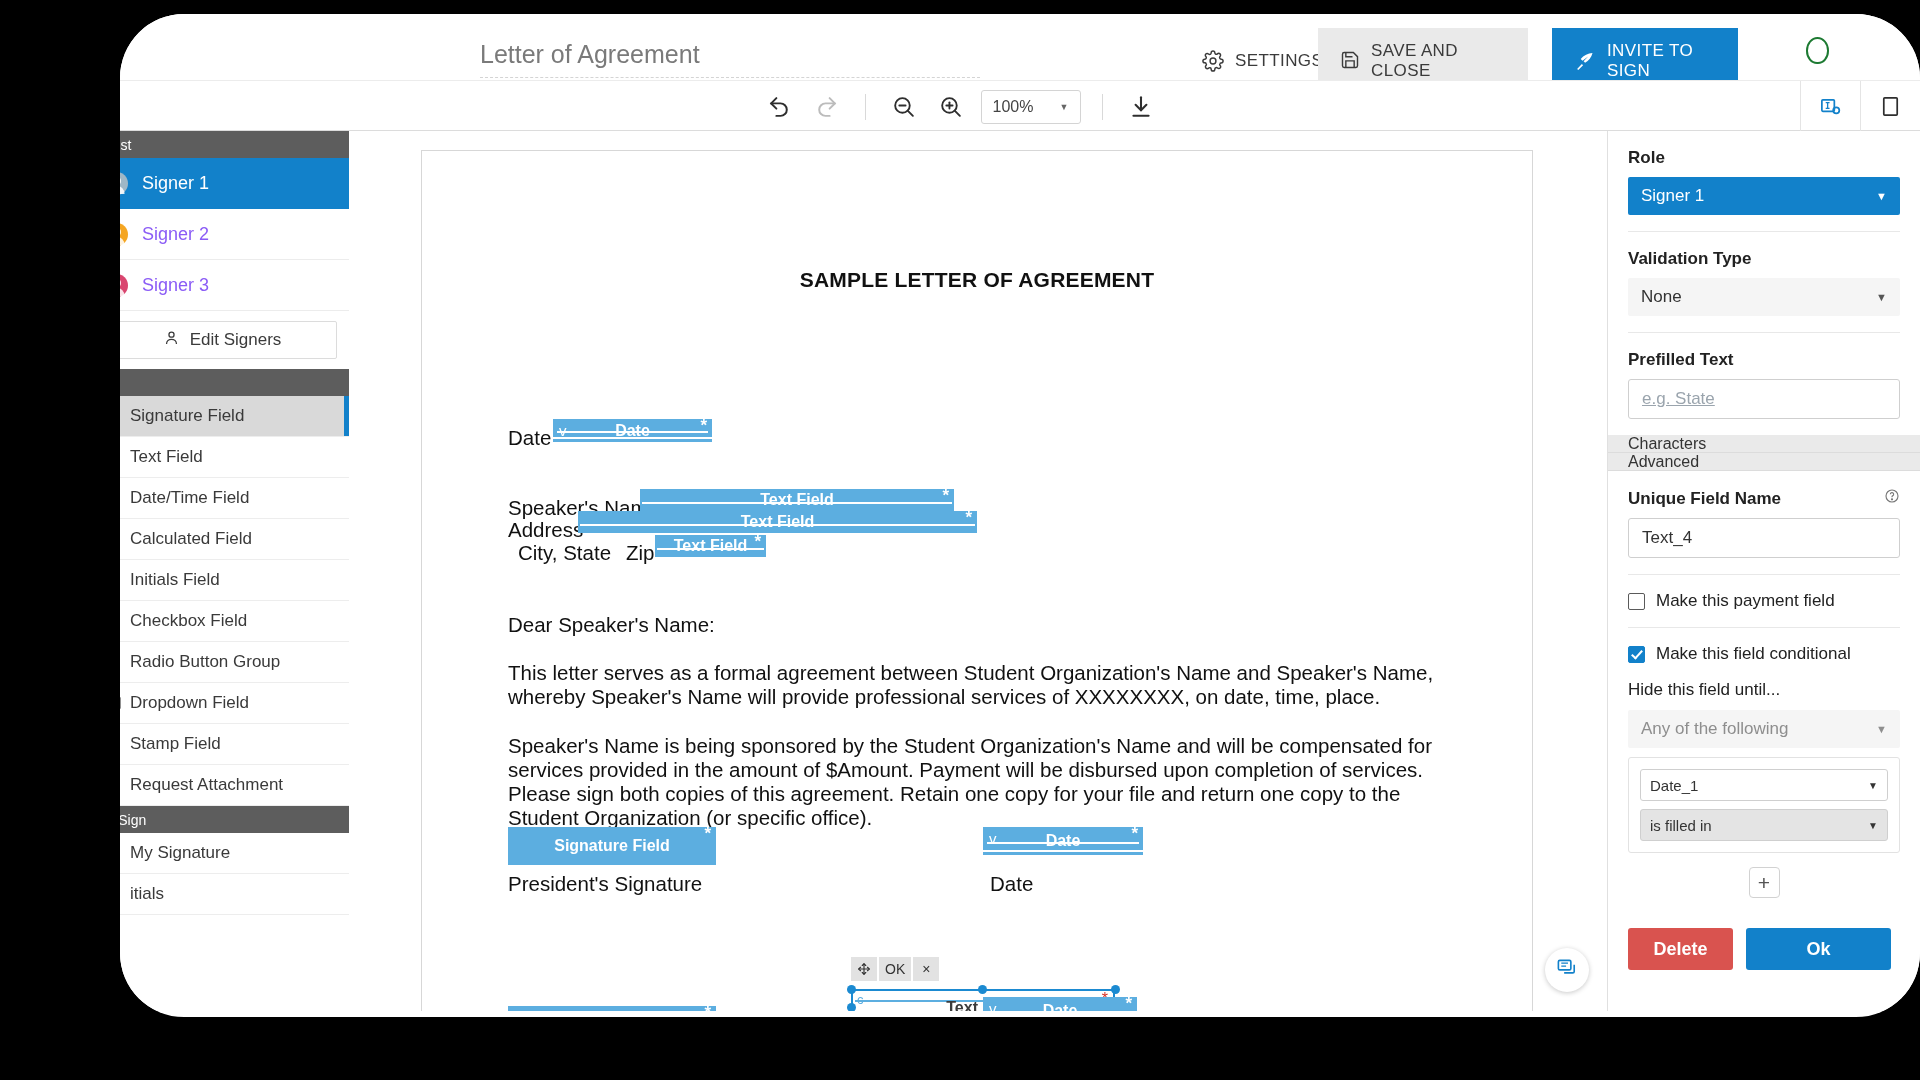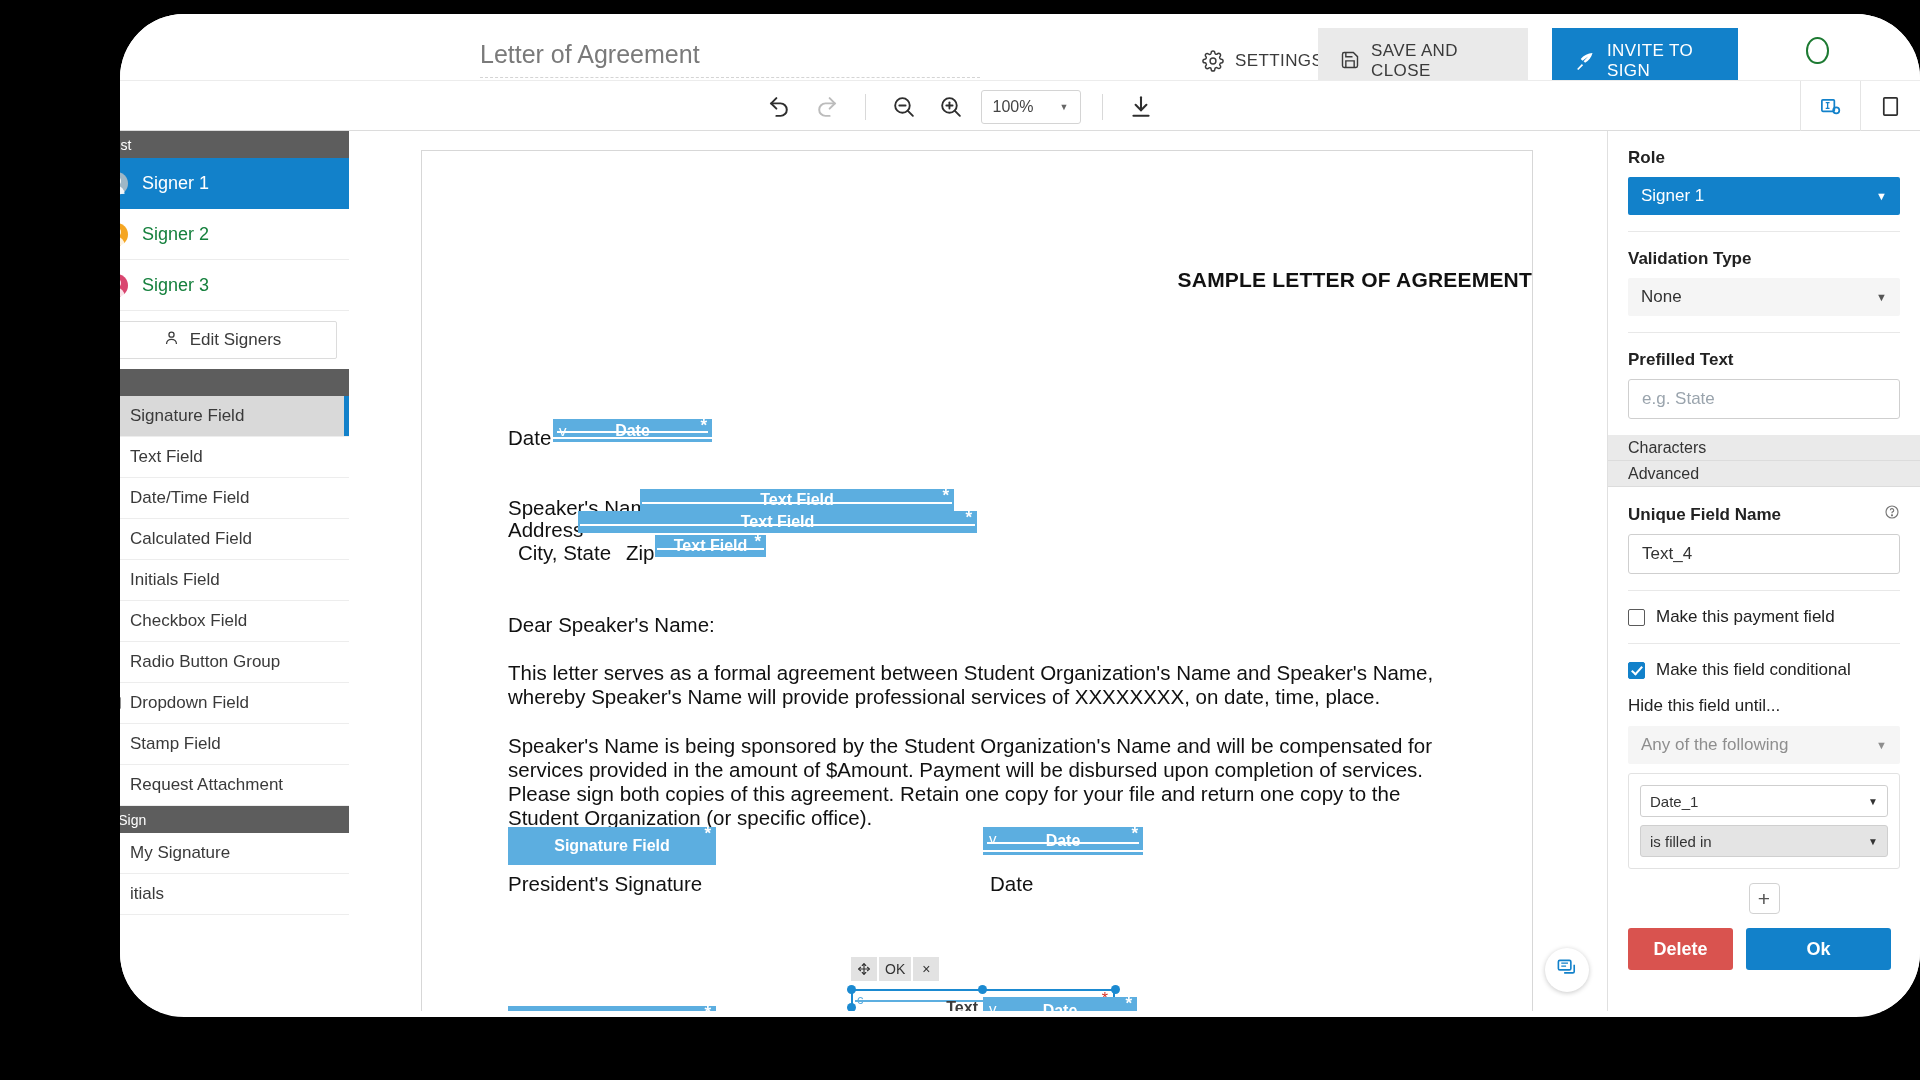--- a/index.html
+++ b/index.html
@@ -101,21 +101,21 @@
     position: absolute; left: 95px; top: 131px;
     width: 254px; height: 880px; background: #fff;
     overflow: hidden;
   }
   .sb-head {
     height: 27px; background: #5d5d5d; color: #fff;
     font-size: 14px; display: flex; align-items: center; padding-left: 10px;
   }
   .sb-signer {
     height: 51px; display: flex; align-items: center; gap: 14px;
-    padding-left: 10px; font-size: 18px; color: #15803d;
+    padding-left: 10px; font-size: 18px; color: #8b5cf6;
     border-bottom: 1px solid #ececec; cursor: pointer;
   }
   .sb-signer.active { background: #1281ca; color: #fff; border-bottom-color: #1281ca; }
   .av { width: 23px; height: 23px; border-radius: 50%; flex: none; position: relative; }
   .av::after {
     content: ""; position: absolute; left: 50%; top: 5px;
     transform: translateX(-50%);
     width: 8px; height: 8px; border-radius: 50%; background: rgba(255,255,255,.85);
   }
   .av::before {
@@ -154,21 +154,21 @@
     position: absolute; left: 72px; top: 19px;
     width: 1112px; height: 900px; background: #fff;
     border: 1px solid #d7d7d7;
   }
   #page-inner { position: relative; width: 100%; height: 100%; }
   .dtxt {
     position: absolute; color: #111; font-family: "Liberation Sans", sans-serif;
     white-space: pre; font-size: 20.5px; line-height: 24px;
   }
   #doc-h1 {
-    left: 0; right: 0; top: 117px; text-align: right;
+    left: 0; right: 0; top: 117px; text-align: center;
     font-weight: bold; font-size: 21px; letter-spacing: .2px;
   }
 
   
   .chip {
     position: absolute; background: #5caee0; color: #fff;
     font-size: 16px; font-weight: bold;
     display: flex; align-items: center; justify-content: center;
     cursor: pointer; user-select: none;
   }
@@ -235,24 +235,24 @@
     height: 38px; display: flex; align-items: center; justify-content: space-between;
     padding: 0 13px; font-size: 17px; cursor: pointer; border-radius: 2px;
   }
   .rp-select.primary { background: #1281ca; color: #fff; }
   .rp-select.grey { background: #f5f5f5; color: #333; }
   .rp-input {
     height: 40px; border: 1px solid #cfcfcf; border-radius: 3px;
     display: flex; align-items: center; padding: 0 13px;
     font-size: 17px; color: #333; cursor: text;
   }
-  .rp-input.ph { color: #9aa4ad; }
+  .rp-input.ph { color: #9aa4ad; text-decoration: underline; }
   .rp-div { height: 1px; background: #e8e8e8; margin: 16px 0 0; }
   .rp-tab {
-    height: 26px; background: #eaeaea; display: flex; align-items: center;
+    height: 18px; background: #eaeaea; display: flex; align-items: center;
     padding-left: 20px; font-size: 16px; color: #333; cursor: pointer;
     border-bottom: 1px solid #dcdcdc;
   }
   .rp-check {
     display: flex; align-items: center; gap: 11px; font-size: 17px; color: #222;
     cursor: pointer; margin: 16px 0;
   }
   .cbox {
     width: 17px; height: 17px; border: 1.6px solid #5a5a5a; border-radius: 2px;
     flex: none; background: #fff;

